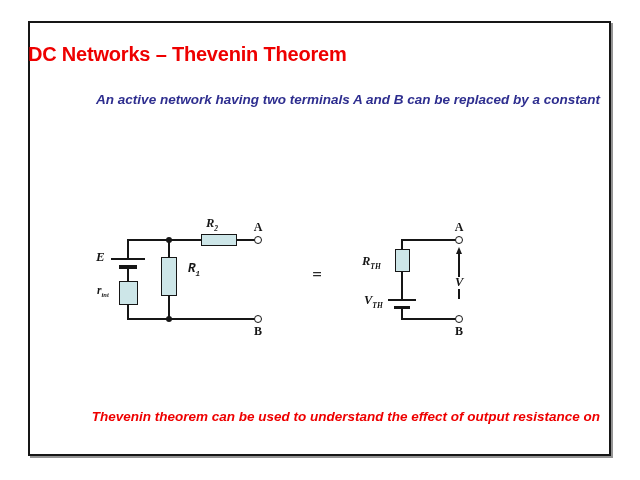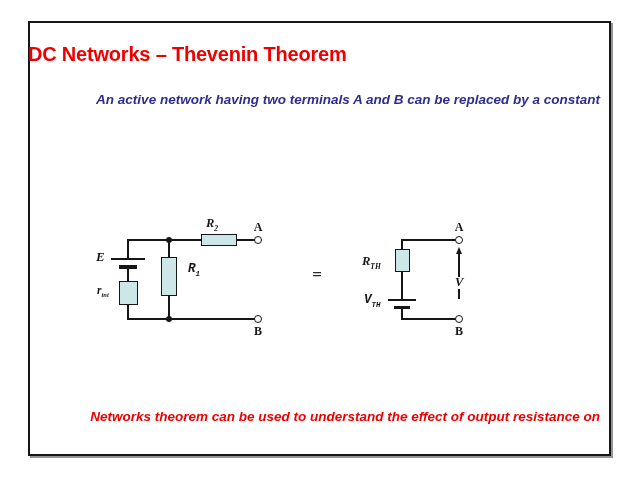--- a/index.html
+++ b/index.html
@@ -136,28 +136,28 @@
   <div class="terminal" style="left:455px; top:236px;"></div>
   <div class="tlabel" style="left:453px; top:220px;">A</div>
 
   <div class="wire-v" style="left:401px; top:239px; height:10px;"></div>
   <div class="resistor" style="left:395px; top:249px; width:15px; height:23px;"></div>
   <div class="clabel" style="left:362px; top:254px;"><span>R</span><sub>TH</sub></div>
   <div class="wire-v" style="left:401px; top:272px; height:27px;"></div>
 
   <div class="bat-long" style="left:388px; top:299px; width:28px;"></div>
   <div class="bat-short" style="left:394px; top:305.5px; width:16px;"></div>
-  <div class="clabel" style="left:364px; top:293px;font-family:Liberation Mono, monospace;"><span>V</span><sub>TH</sub></div>
+  <div class="clabel" style="left:364px; top:293px;"><span>V</span><sub>TH</sub></div>
   <div class="wire-v" style="left:401px; top:309px; height:11px;"></div>
 
   <div class="wire-h" style="left:402px; top:318px; width:54px;"></div>
   <div class="terminal" style="left:455px; top:315px;"></div>
   <div class="tlabel" style="left:453px; top:324px;">B</div>
 
   <div class="arrow-head" style="left:455.5px; top:247px;"></div>
   <div class="wire-v" style="left:458px; top:253px; height:24px; width:1.6px;"></div>
   <div class="clabel" style="left:455px; top:275px;">V</div>
   <div class="wire-v" style="left:458px; top:289px; height:10px; width:1.6px;"></div>
 </div>
 
 <div class="para para-footer">
-  <div>Networks theorem can be used to understand the effect of output resistance on</div>
+  <div>Thevenin theorem can be used to understand the effect of output resistance on</div>
 </div>
 
 </body></html>

